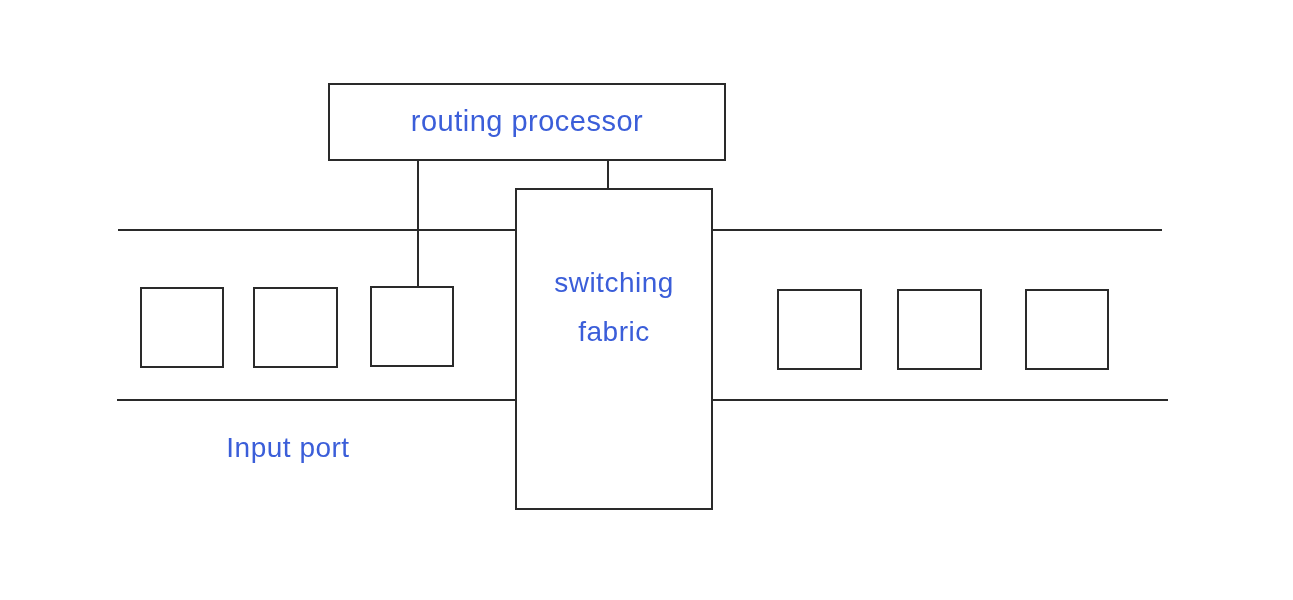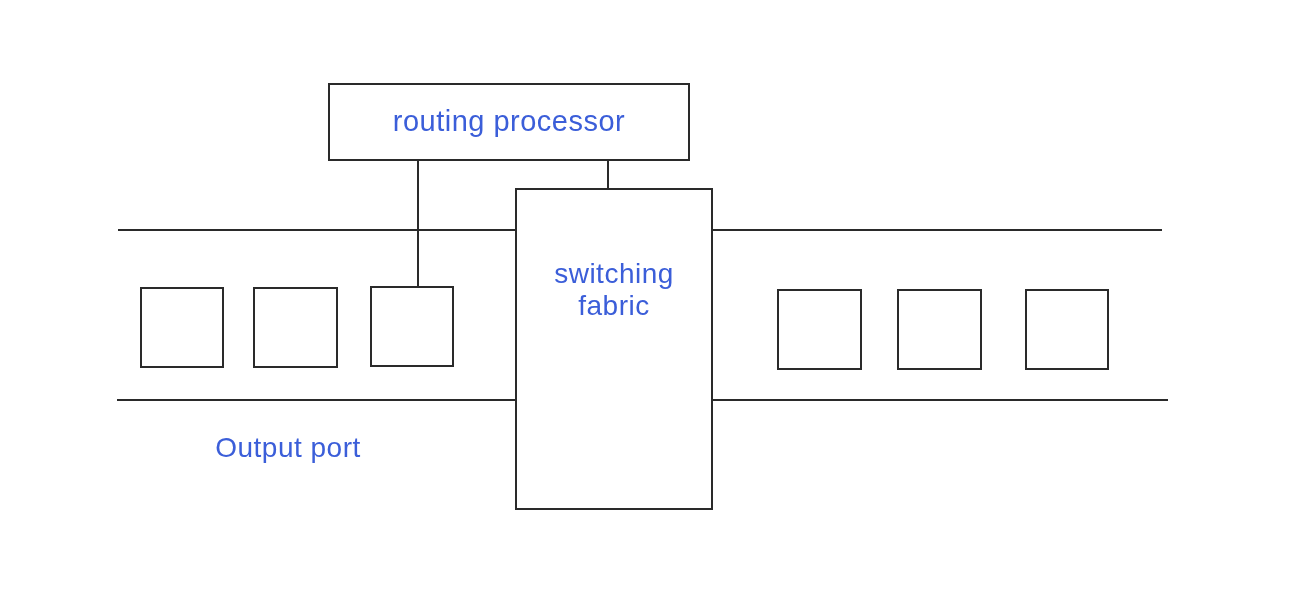--- a/index.html
+++ b/index.html
@@ -30,39 +30,39 @@
   .blue-label {
     position: absolute;
     color: var(--blue, #3b5ed9);
     font-size: 28px;
     text-align: center;
     line-height: 1.35;
     letter-spacing: 0.5px;
   }
   #routing-processor-box {
     left: 328px; top: 83px;
-    width: 362px; height: 78px;
+    width: 398px; height: 78px;
     display: flex;
     align-items: center;
     justify-content: center;
   }
   #routing-processor-box .blue-label {
     position: static;
     font-size: 29px;
   }
   #switching-fabric-box {
     left: 515px; top: 188px;
     width: 198px; height: 322px;
     z-index: 2;
   }
   #switching-fabric-label {
     left: 515px; top: 258px;
     width: 198px;
     z-index: 3;
-    line-height: 32px;
+    line-height: 49px;
   }
   #switching-fabric-label span {
     display: inline-block;
     width: 140px;
   }
   .queue-square {
     position: absolute;
     width: 84px; height: 81px;
     border: 2px solid var(--line, #2a2a2a);
     background: #ffffff;
@@ -96,16 +96,16 @@
   </div>
 
   <div class="queue-square" style="left:140px; top:287px;"></div>
   <div class="queue-square" style="left:253px; top:287px; width:85px;"></div>
   <div class="queue-square" style="left:370px; top:286px;"></div>
 
   <div class="queue-square" style="left:777px; top:289px; width:85px;"></div>
   <div class="queue-square" style="left:897px; top:289px; width:85px;"></div>
   <div class="queue-square" style="left:1025px; top:289px;"></div>
 
-  <div class="blue-label" style="left:178px; top:429px; width:220px;">Output port</div>
+  <div class="blue-label" style="left:178px; top:429px; width:220px;">Input port</div>
 
 
 </div>
 
 </body></html>

